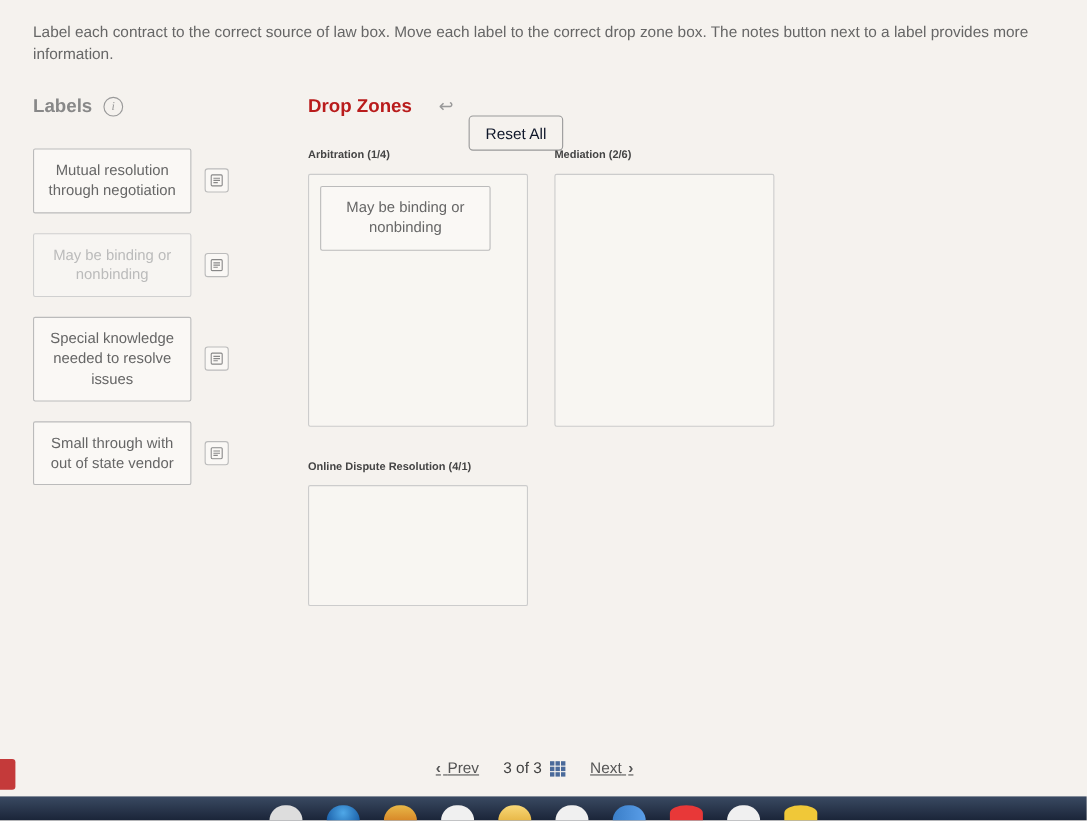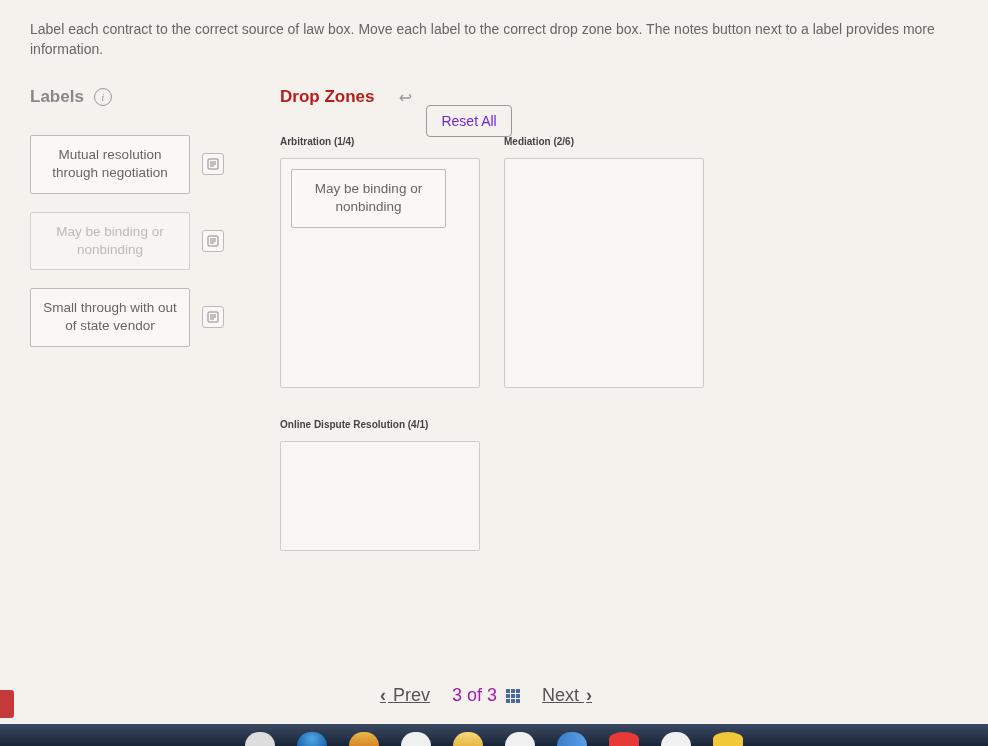--- a/index.html
+++ b/index.html
@@ -65,37 +65,37 @@
       align-items: center;
       justify-content: center;
       font-size: 16px;
       color: #999;
       margin: 0 10px;
       cursor: pointer;
     }
     .reset-btn {
       border: 1px solid #999;
       background: transparent;
-      color: #6d28d9;
+      color: #0f172a;
       padding: 7px 14px;
       border-radius: 4px;
       font-size: 14px;
       cursor: pointer;
       margin-top: 48px;
     }
     .label-row {
       display: flex;
       align-items: center;
       margin-bottom: 18px;
     }
     .label-card {
       border: 1px solid #bbb;
       background: #faf8f5;
       padding: 10px 8px;
-      width: 160px;
+      width: 144px;
       text-align: center;
       font-size: 13.5px;
       color: #666;
       line-height: 1.35;
       border-radius: 2px;
       cursor: grab;
     }
     .label-card.used {
       color: #bbb;
       border-color: #d0d0d0;
@@ -151,21 +151,21 @@
     }
     .pager {
       position: absolute;
       bottom: 40px;
       left: 0;
       right: 16px;
       display: flex;
       align-items: center;
       justify-content: center;
       gap: 22px;
-      font-size: 18px;
+      font-size: 14px;
       color: #555;
     }
     .pager .prev, .pager .next {
       cursor: pointer;
       text-decoration: underline;
       color: #555;
     }
     .pager .chev {
       font-weight: bold;
       margin-right: 2px;
@@ -175,21 +175,21 @@
       grid-template-columns: repeat(3, 4px);
       grid-template-rows: repeat(3, 4px);
       gap: 1px;
       vertical-align: middle;
       margin-left: 4px;
     }
     .pager .grid-icon span {
       background: #4a6a9a;
       width: 4px; height: 4px;
     }
-    .pager .count { color: #a21caf; }
+    .pager .count { color: #404040; }
     .taskbar {
       position: absolute;
       bottom: 0;
       left: 0;
       right: 0;
       height: 22px;
       background: linear-gradient(#3a4a62, #1a2438);
       display: flex;
       justify-content: center;
       align-items: flex-end;
@@ -240,20 +240,31 @@
       <div class="notes-btn">
         <svg viewBox="0 0 12 12">
             <rect x="1" y="1" width="10" height="10" rx="1" fill="none" stroke="#888" stroke-width="1"></rect>
             <line x1="3" y1="4" x2="9" y2="4" stroke="#888" stroke-width="1"></line>
             <line x1="3" y1="6" x2="9" y2="6" stroke="#888" stroke-width="1"></line>
             <line x1="3" y1="8" x2="7" y2="8" stroke="#888" stroke-width="1"></line>
           </svg>
       </div>
     </div>
 
+    <div class="label-row">
+      <div class="label-card">Special knowledge needed to resolve issues</div>
+      <div class="notes-btn">
+        <svg viewBox="0 0 12 12">
+            <rect x="1" y="1" width="10" height="10" rx="1" fill="none" stroke="#888" stroke-width="1"></rect>
+            <line x1="3" y1="4" x2="9" y2="4" stroke="#888" stroke-width="1"></line>
+            <line x1="3" y1="6" x2="9" y2="6" stroke="#888" stroke-width="1"></line>
+            <line x1="3" y1="8" x2="7" y2="8" stroke="#888" stroke-width="1"></line>
+          </svg>
+      </div>
+    </div>
 
     <div class="label-row">
       <div class="label-card">Small through with out of state vendor</div>
       <div class="notes-btn">
         <svg viewBox="0 0 12 12">
             <rect x="1" y="1" width="10" height="10" rx="1" fill="none" stroke="#888" stroke-width="1"></rect>
             <line x1="3" y1="4" x2="9" y2="4" stroke="#888" stroke-width="1"></line>
             <line x1="3" y1="6" x2="9" y2="6" stroke="#888" stroke-width="1"></line>
             <line x1="3" y1="8" x2="7" y2="8" stroke="#888" stroke-width="1"></line>
           </svg>

